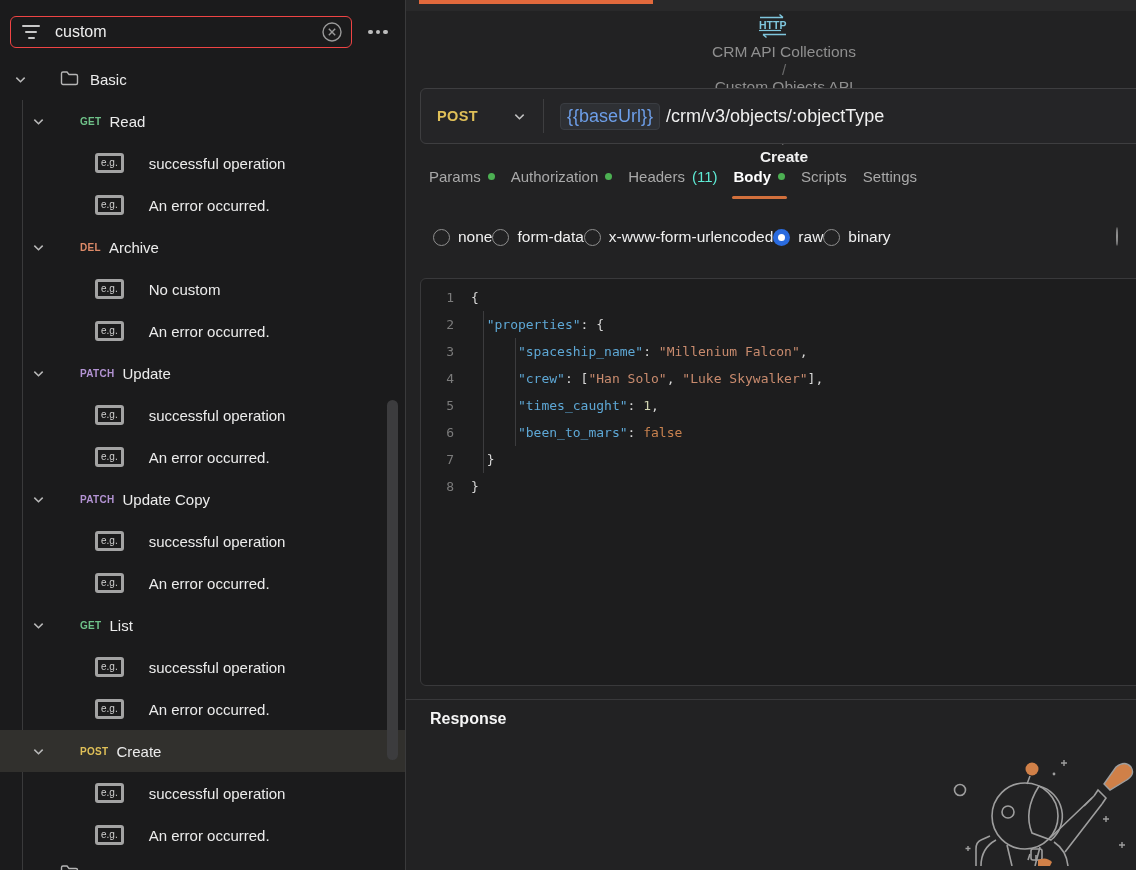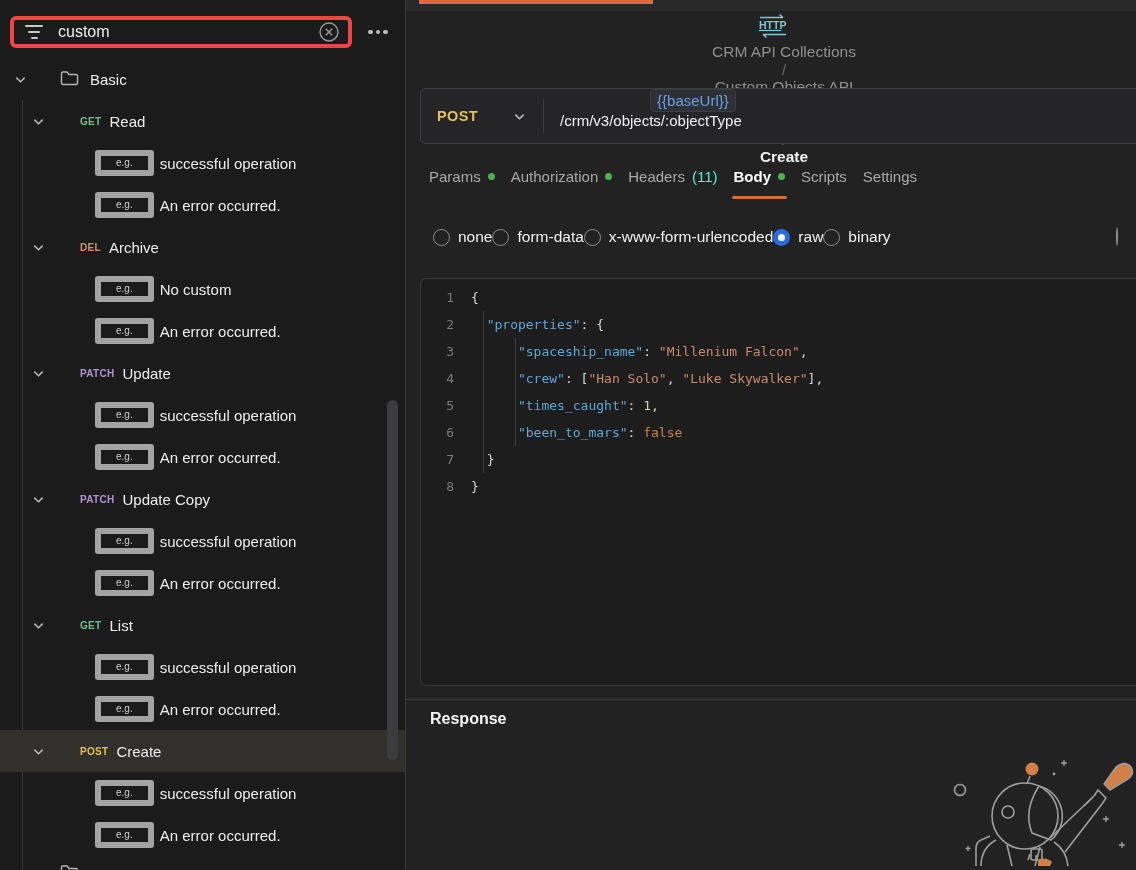--- a/index.html
+++ b/index.html
@@ -3,41 +3,41 @@
 <meta charset="utf-8">
 <style>
   * { margin:0; padding:0; box-sizing:border-box; }
   html,body { background:#111; }
   body { font-family:"Liberation Sans", sans-serif; }
   .app { position:relative; width:1136px; height:870px; background:#222223; overflow:hidden; display:flex; }
 
   
   .sidebar { position:relative; width:406px; height:870px; background:#1b1b1c; border-right:1px solid #3a3a3b; flex:0 0 auto; overflow:hidden; }
   .search-row { display:flex; align-items:center; margin:16px 10px 0 10px; height:32px; }
-  .search-box { display:flex; align-items:center; width:342px; height:32px; border:4px solid #ef4444; border-radius:6px; padding:0 8px 0 10px; background:#1b1b1c; }
+  .search-box { display:flex; align-items:center; width:342px; height:32px; border:1px solid #ef4444; border-radius:6px; padding:0 8px 0 10px; background:#1b1b1c; }
   .filter-icon { width:20px; height:14px; display:flex; flex-direction:column; justify-content:space-between; align-items:center; margin-right:14px; flex:0 0 auto; }
   .filter-icon i { display:block; height:1.6px; background:#c8c8c8; border-radius:1px; }
   .filter-icon i:nth-child(1){ width:18px; }
   .filter-icon i:nth-child(2){ width:12px; }
   .filter-icon i:nth-child(3){ width:7px; }
   .search-value { flex:1; color:#efefef; font-size:16px; }
   .clear-btn { width:22px; height:22px; flex:0 0 auto; color:#9a9a9a; }
   .more-btn { margin-left:12px; display:flex; gap:3px; padding:6px 4px; }
   .more-btn i { width:4.5px; height:4.5px; border-radius:50%; background:#bdbdbd; display:block; }
 
   .tree { position:relative; margin-top:10px; }
   .tree-guide { position:absolute; left:22px; top:42px; width:1px; height:800px; background:#3a3a3b; }
   .tree-row { position:relative; height:42px; display:flex; align-items:center; color:#ececec; font-size:15px; cursor:default; }
   .tree-row.selected { background:#31302d; }
   .chev { width:14px; height:14px; color:#b9b9b9; flex:0 0 auto; }
   .row-folder .chev { margin-left:14px; }
   .row-request .chev { margin-left:32px; }
   .folder-icon { margin-left:32px; margin-right:11px; color:#b5b5b5; flex:0 0 auto; }
   .method { font-size:10px; font-weight:700; letter-spacing:.3px; margin-left:34px; margin-right:8px; flex:0 0 auto; }
-  .eg-badge { margin-left:95px; margin-right:6px; flex:0 0 auto; font-size:10px; color:#cfcfcf; border:6px solid #a3a3a3; border-radius:3px; padding:1px 15px; line-height:1.15; }
+  .eg-badge { margin-left:95px; margin-right:25px; flex:0 0 auto; font-size:10px; color:#cfcfcf; border:3px solid #a3a3a3; border-radius:3px; padding:1px 3px; line-height:1.15; }
   .tree-label { white-space:nowrap; }
   .row-partial { height:14px; overflow:hidden; align-items:flex-start; }
   .sb-scrollbar { position:absolute; top:400px; right:7px; width:11px; height:360px; border-radius:6px; background:#3c3c3e; }
 
   
   .main { position:relative; flex:1; height:870px; background:#222223; overflow:hidden; }
   .tabstrip { position:relative; height:11px; background:#29292a; }
   .active-tab-line { position:absolute; left:13px; top:0; width:234px; height:4px; background:#e2693c; }
 
   .breadcrumb-row { display:flex; align-items:center; height:46px; padding-left:26px; margin-top:2px;flex-direction:column; }
@@ -45,21 +45,21 @@
   .bc-item { color:#8f8f8f; font-size:15.5px; margin:0 9px; cursor:pointer; }
   .bc-item:first-of-type { margin-left:0; }
   .bc-sep { color:#6b6b6b; font-size:15px; }
   .bc-current { color:#f2f2f2; font-weight:700; }
 
   .url-bar { position:absolute; left:14px; right:-8px; top:88px; height:56px; border:1px solid #3e3e40; border-radius:6px; background:#252527; display:flex; align-items:stretch; }
   .method-select { width:122px; display:flex; align-items:center; justify-content:space-between; padding:0 16px 0 16px; cursor:pointer; }
   .method-select .m-label { color:#e0c058; font-weight:700; font-size:14.5px; letter-spacing:.4px; }
   .method-select .chev { color:#c2c2c2; }
   .url-divider { width:1px; background:#3e3e40; margin:10px 0; }
-  .url-field { display:flex; align-items:flex-end; padding-left:16px; font-size:15px; white-space:nowrap;flex-direction:column; }
+  .url-field { display:flex; align-items:center; padding-left:16px; font-size:18px; white-space:nowrap; }
   .baseurl-pill { background:#2e3034; border:1px solid #3a3d42; border-radius:4px; color:#6d9ee8; padding:2px 6px; margin-right:6px; }
   .url-path { color:#f0f0f0; }
 
   .req-tabs { position:absolute; left:23px; top:168px; display:flex; gap:16px; align-items:center; }
   .req-tab { position:relative; display:flex; align-items:center; gap:7px; color:#a9a9a9; font-size:15px; padding-bottom:14px; cursor:pointer; }
   .req-tab .dot { width:7px; height:7px; border-radius:50%; background:#4cb052; }
   .req-tab .suffix { color:#5eead4; }
   .req-tab.active { color:#ffffff; font-weight:700; }
   .req-tab.active::after { content:""; position:absolute; left:-2px; right:-2px; bottom:0; height:3px; background:#d2703c; border-radius:2px; }
 

